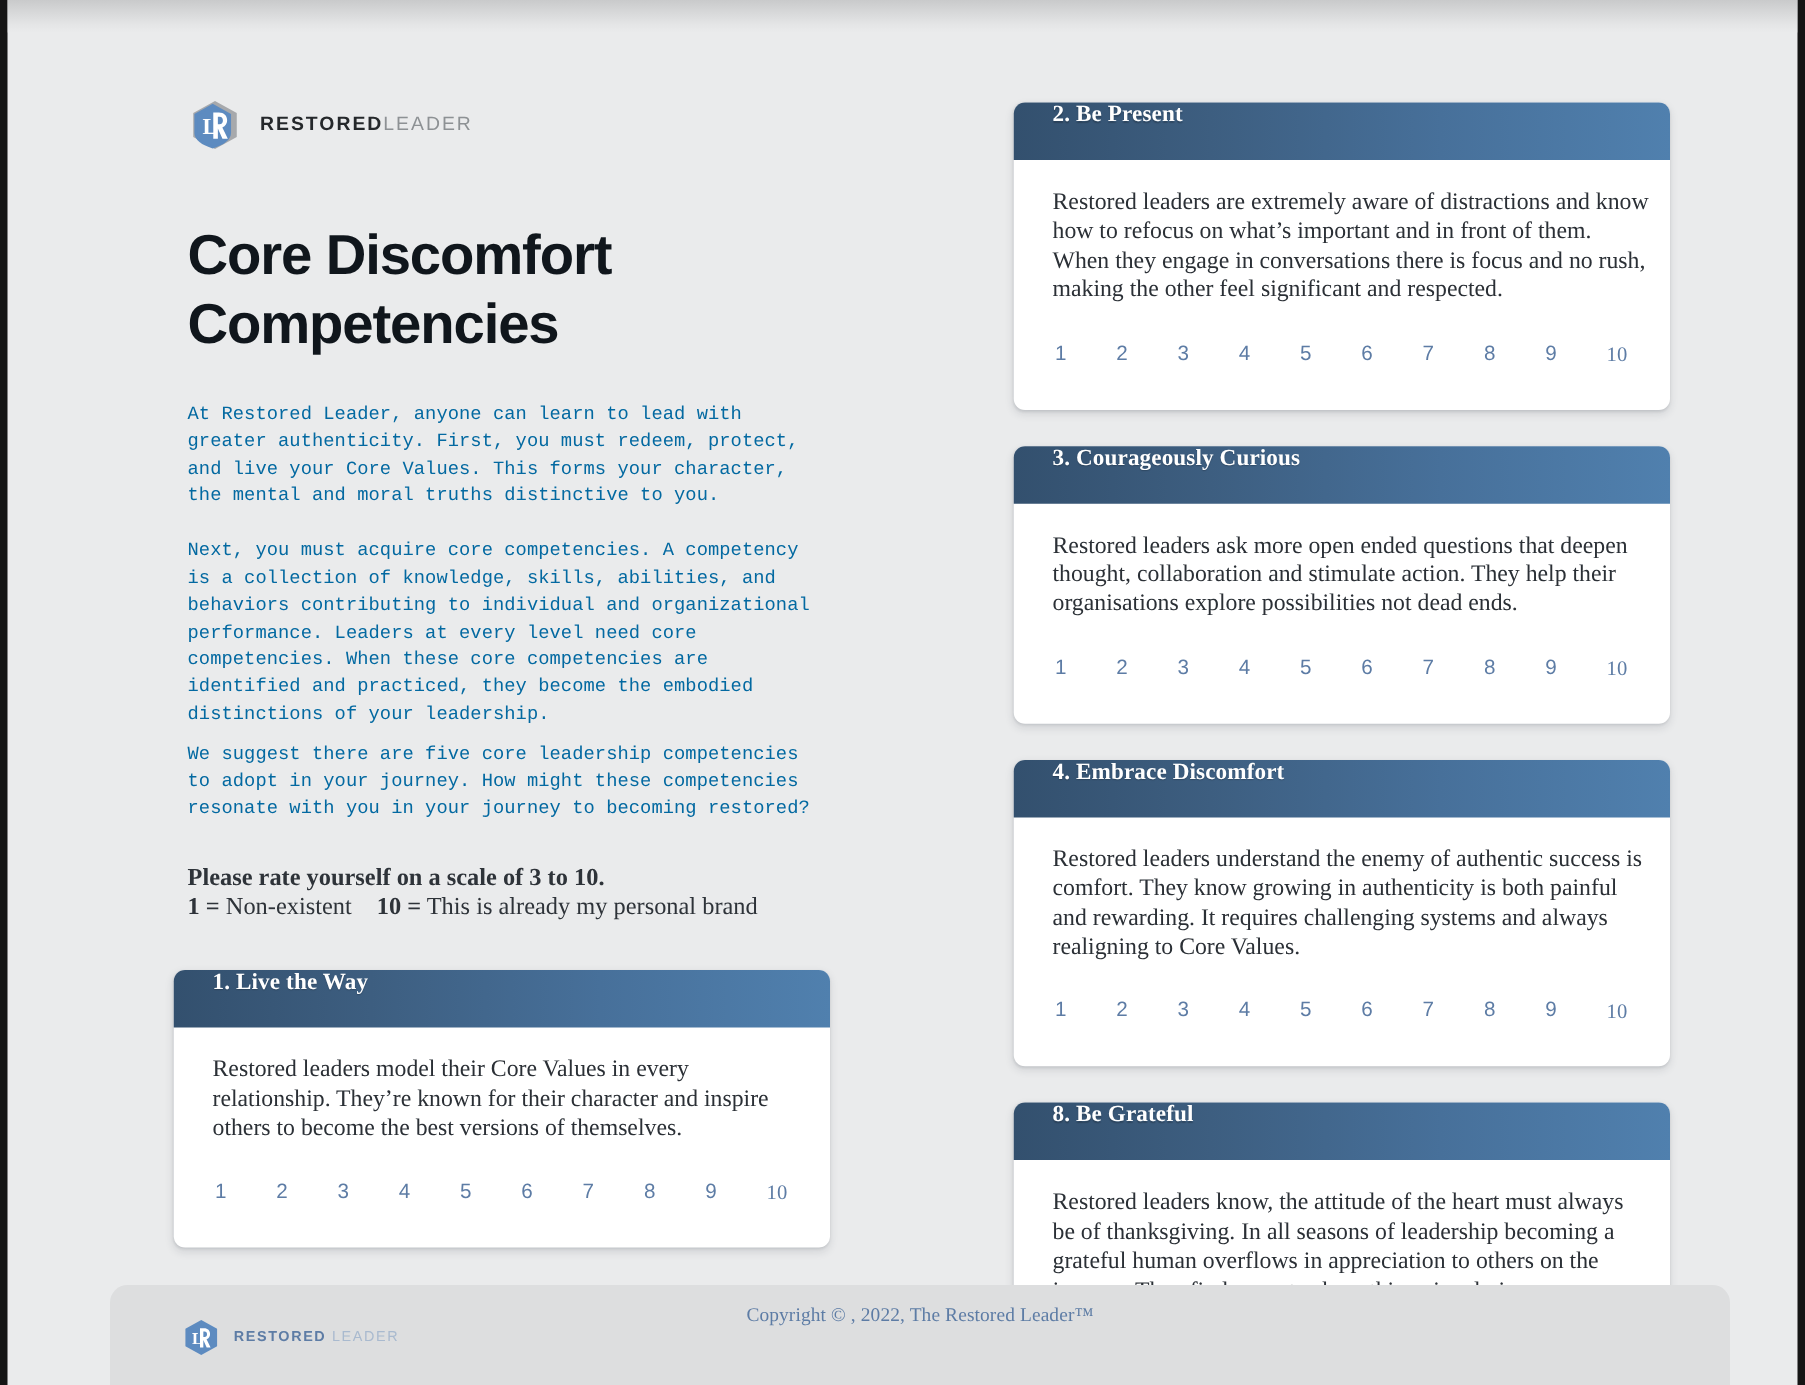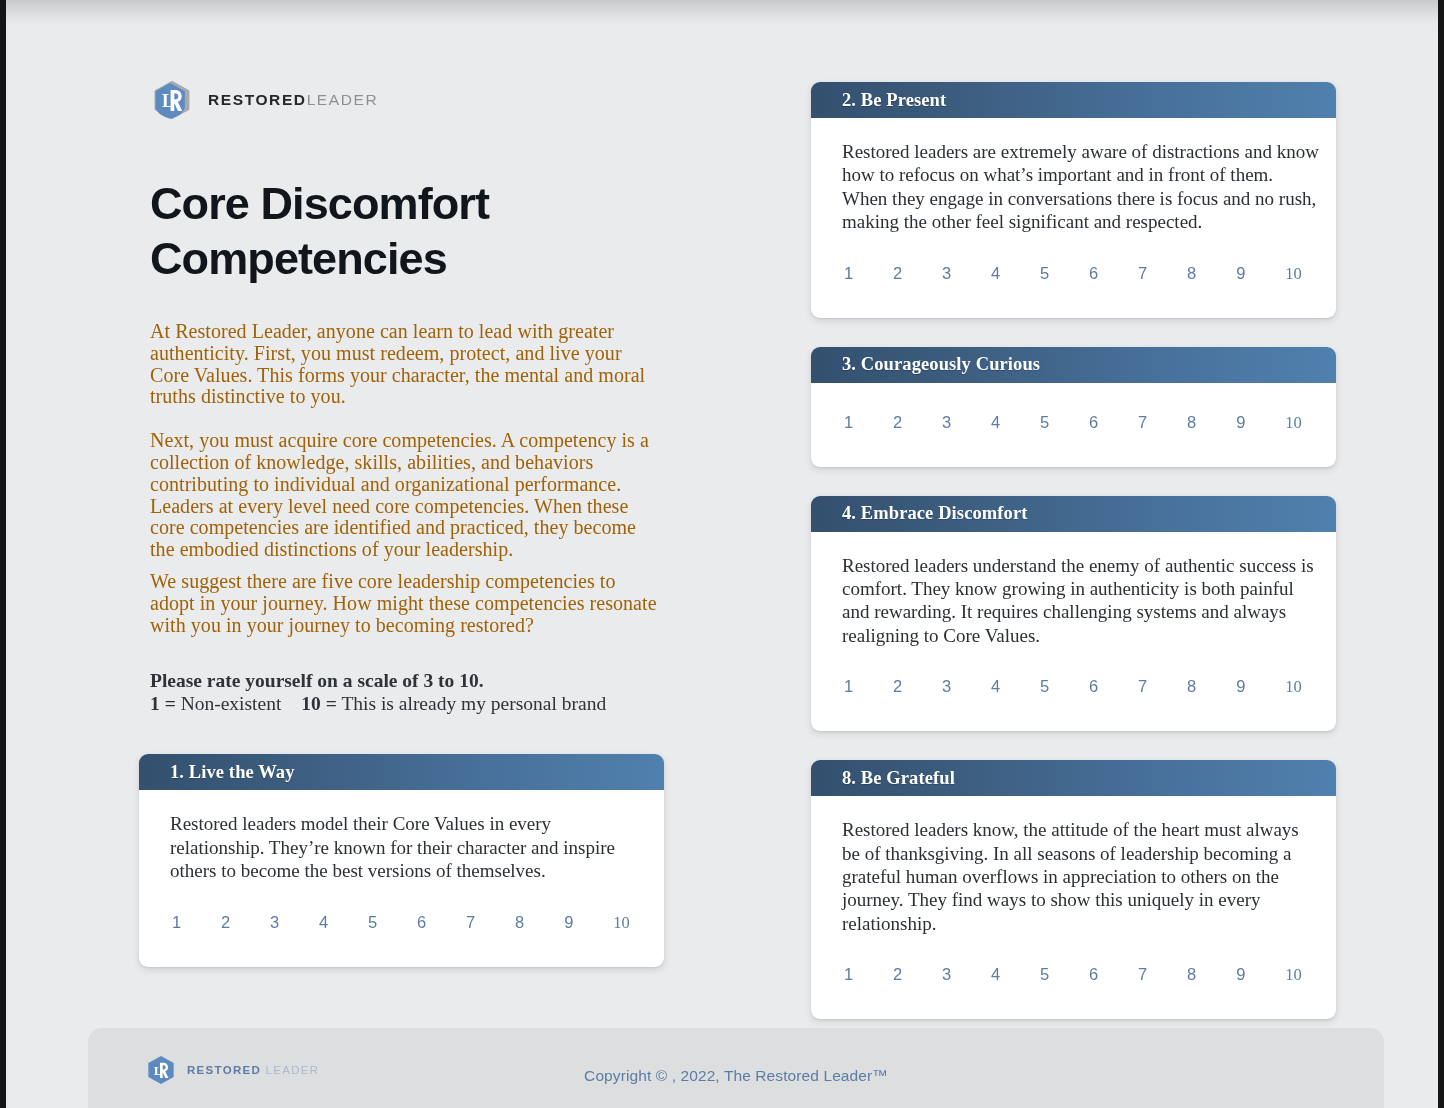--- a/index.html
+++ b/index.html
@@ -75,24 +75,24 @@
     font-size: 45px;
     line-height: 55px;
     font-weight: 700;
     letter-spacing: -0.9px;
     color: #10161c;
   }
 
   
   .body-p {
     margin: 0 0 0 11px;
-    font-family: Liberation Serif, serif;
-    font-size: 20px;
+    font-family: Liberation Mono, monospace;
+    font-size: 15px;
     line-height: 21.8px;
-    color: #a16207;
+    color: #0369a1;
     letter-spacing: 0.05px;
   }
   #p1 { margin-top: 35px; }
   #p2 { margin-top: 22px; }
   #p3 { margin-top: 10px; }
   #p4 { margin-top: 22px; }
 
   .rate-block {
     margin: 34px 0 0 11px;
     font-family: "Liberation Serif", serif;
@@ -115,23 +115,23 @@
   
   .card {
     position: relative;
     border-radius: 9px;
     background: #ffffff;
     box-shadow: 0 3px 7px rgba(40,48,60,0.13), 0 1px 2px rgba(40,48,60,0.10);
   }
   .card-head {
     border-radius: 9px 9px 0 0;
     background: linear-gradient(to right, #33506e 0%, #3d5e80 30%, #47709a 65%, #5080ae 100%);
-    height: 36px;
+    height: 46px;
     display: flex;
-    align-items: center;
+    align-items: flex-start;
     padding: 0 0 0 31px;
     box-sizing: border-box;
   }
   .card-head-title {
     font-family: "Liberation Serif", serif;
     font-weight: 700;
     font-size: 18.5px;
     color: #ffffff;
     letter-spacing: 0.1px;
     text-shadow: 0 1px 1px rgba(0,0,0,0.22);
@@ -193,23 +193,23 @@
     font-size: 11.5px;
     letter-spacing: 1.3px;
     font-weight: 700;
     white-space: nowrap;
   }
   .footer-brand-text .b1 { color: #5d7ca5; }
   .footer-brand-text .b2 { color: #a9bacf; font-weight: 400; }
   #copyright {
     position: absolute;
     left: 0; right: 0;
-    top: 39px;
+    top: 16px;
     text-align: center;
-    font-family: Liberation Sans, sans-serif;
+    font-family: Liberation Serif, serif;
     font-size: 15.5px;
     color: #5d7ca5;
     letter-spacing: 0.1px;
   }
 </style>
 </head>
 <body>
 
 <div id="page">
   <div id="top-shade"></div>
@@ -285,20 +285,23 @@
           <span class="scale-num">8</span>
           <span class="scale-num">9</span>
           <span class="scale-num">10</span>
         </div>
       </div>
 
       <div class="card">
         <div class="card-head">
           <span class="card-head-title">3. Courageously Curious</span>
         </div>
+        <div class="card-body">
+          <p class="card-desc">Restored leaders ask more open ended questions that deepen thought, collaboration and stimulate action.  They help their organisations explore possibilities not dead ends.</p>
+        </div>
         <div class="scale">
           <span class="scale-num">1</span>
           <span class="scale-num">2</span>
           <span class="scale-num">3</span>
           <span class="scale-num">4</span>
           <span class="scale-num">5</span>
           <span class="scale-num">6</span>
           <span class="scale-num">7</span>
           <span class="scale-num">8</span>
           <span class="scale-num">9</span>

